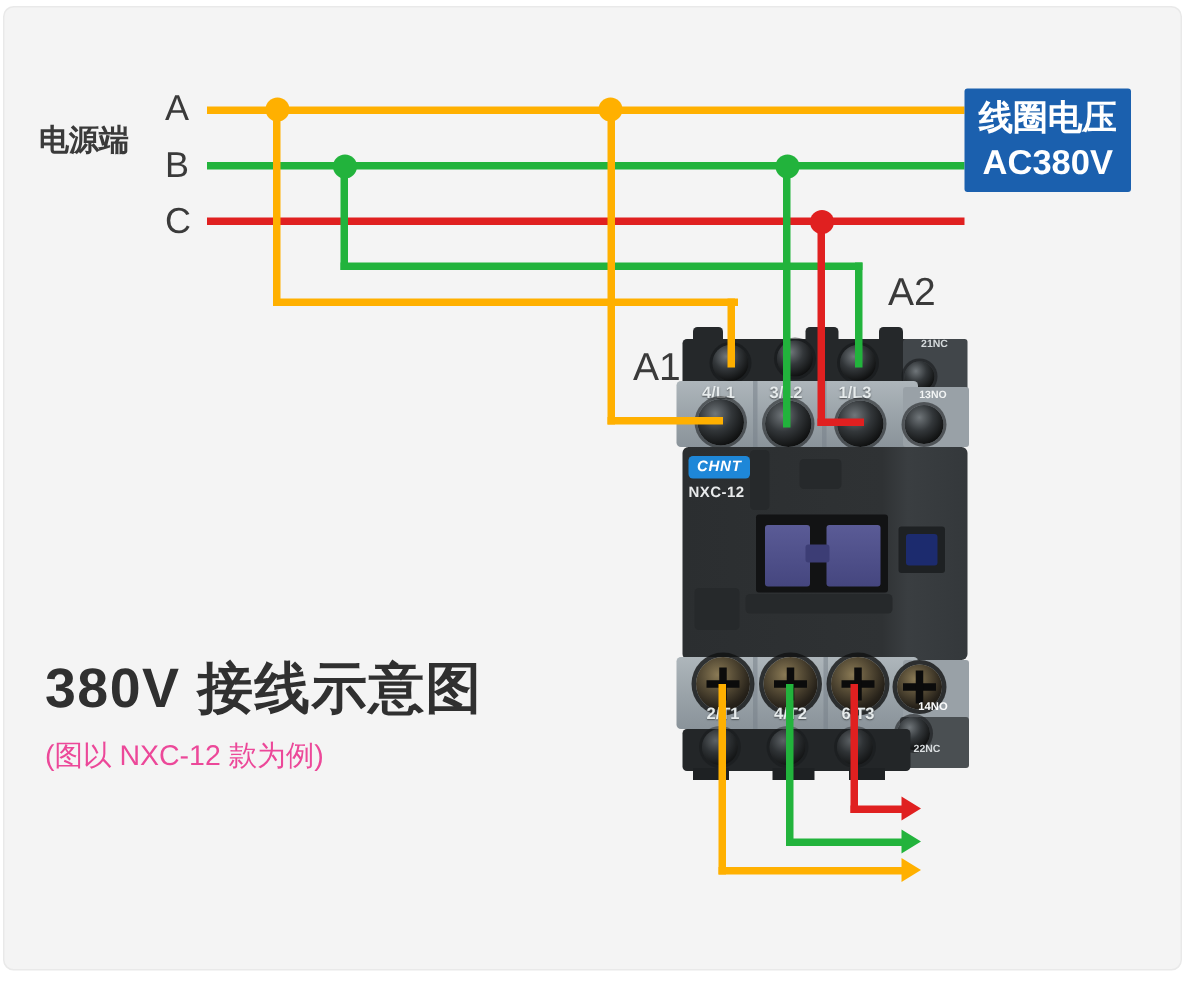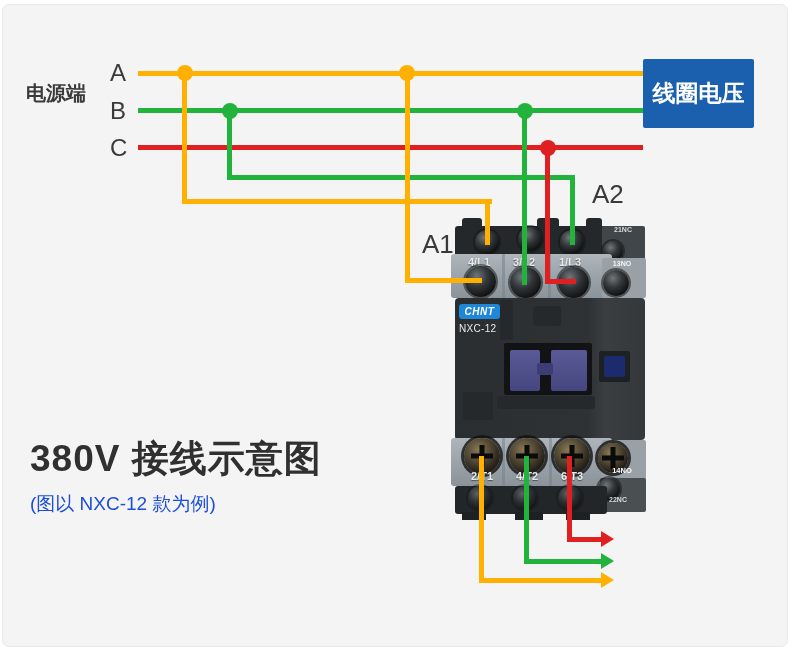--- a/index.html
+++ b/index.html
@@ -20,21 +20,21 @@
          border-top:8px solid transparent;border-bottom:8px solid transparent;}
   .arrow.aa{border-left:13px solid #FFB000;}
   .arrow.ab{border-left:13px solid #22B33C;}
   .arrow.ac{border-left:13px solid #E02020;}
 
   
   .phase-lbl{position:absolute;z-index:3;font-size:24px;font-weight:500;color:#3a3a3a;}
   #src-lbl{left:26px;top:80px;font-size:20px;font-weight:700;color:#3a3a3a;z-index:3;}
   .coil-lbl{position:absolute;z-index:4;font-size:26px;font-weight:500;color:#3a3a3a;}
   #title{left:30px;top:434px;font-size:37px;font-weight:600;color:#303030;letter-spacing:1px;z-index:3;}
-  #subtitle{left:30px;top:491px;font-size:19px;color:#1d4ed8;z-index:3;}
+  #subtitle{left:30px;top:491px;font-size:19px;color:#ec4899;z-index:3;}
   #out-lbl{left:620px;top:556px;font-size:23px;font-weight:700;color:#333;z-index:3;}
 
   
   #coilbox{left:643px;top:59px;width:111px;height:69px;background:#1B60AE;border-radius:2px;
            z-index:3;display:flex;flex-direction:column;align-items:center;justify-content:center;
            color:#fff;font-weight:700;font-size:23px;line-height:1.3;}
   
   #ctrlbox{left:258px;top:160px;width:105px;height:57px;background:#fff;border:3px solid #F7A600;
            border-radius:4px;z-index:3;display:flex;flex-direction:column;align-items:center;
            justify-content:center;color:#333;font-weight:700;font-size:20px;line-height:1.3;box-sizing:border-box;}
@@ -54,21 +54,21 @@
           box-shadow:0 0 0 3px rgba(16,17,18,.8);}
   .screwx::before,.screwx::after{content:"";position:absolute;background:#0b0b0b;left:50%;top:50%;}
   .screwx::before{width:22px;height:5px;transform:translate(-50%,-50%);}
   .screwx::after{width:5px;height:22px;transform:translate(-50%,-50%);}
   .dark{background:#25282a;border-radius:3px;}
   #ctbody{left:455px;top:298px;width:190px;height:142px;border-radius:4px;
           background:linear-gradient(90deg,#2b2e30 0%,#2f3234 70%,#3a3e41 79%,#34383b 100%);}
   #ctlogo{left:459px;top:304px;width:41px;height:15px;background:#1e87d8;border-radius:3px;z-index:1;
           color:#fff;font-size:10px;font-weight:700;letter-spacing:.5px;display:flex;
           align-items:center;justify-content:center;font-style:italic;}
-  #ctmodel{left:459px;top:323px;z-index:1;color:#e8eaeb;font-size:10px;font-weight:400;letter-spacing:.3px;}
+  #ctmodel{left:459px;top:323px;z-index:1;color:#e8eaeb;font-size:10px;font-weight:700;letter-spacing:.3px;}
   .deco{position:absolute;background:#26292b;border-radius:3px;z-index:1;}
   .pur{position:absolute;background:linear-gradient(180deg,#5a5b96 0%,#45467f 100%);border-radius:2px;z-index:1;}
 </style>
 </head>
 <body>
 
 <div id="stage">
   <div id="panel" class="abs"></div>
 
   <div class="ct dark" style="left:462px;top:218px;width:20px;height:12px;"></div>
@@ -164,20 +164,21 @@
   <div class="arrow aa" style="left:601px;top:572px;"></div>
   <div class="w wb" style="left:524px;top:456px;width:5px;height:108px;"></div>
   <div class="w wb" style="left:524px;top:559px;width:78px;height:5px;"></div>
   <div class="arrow ab" style="left:601px;top:553px;"></div>
   <div class="w wc" style="left:567px;top:456px;width:5px;height:86px;"></div>
   <div class="w wc" style="left:567px;top:537px;width:35px;height:5px;"></div>
   <div class="arrow ac" style="left:601px;top:531px;"></div>
 
   <div id="coilbox" class="abs">
     <div>线圈电压</div>
+    <div>AC380V</div>
   </div>
 
   <div id="src-lbl" class="abs">电源端</div>
   <div class="phase-lbl" style="left:110px;top:59px;">A</div>
   <div class="phase-lbl" style="left:110px;top:97px;">B</div>
   <div class="phase-lbl" style="left:110px;top:134px;">C</div>
 
   <div class="coil-lbl" style="left:422px;top:229px;">A1</div>
   <div class="coil-lbl" style="left:592px;top:179px;">A2</div>
 

